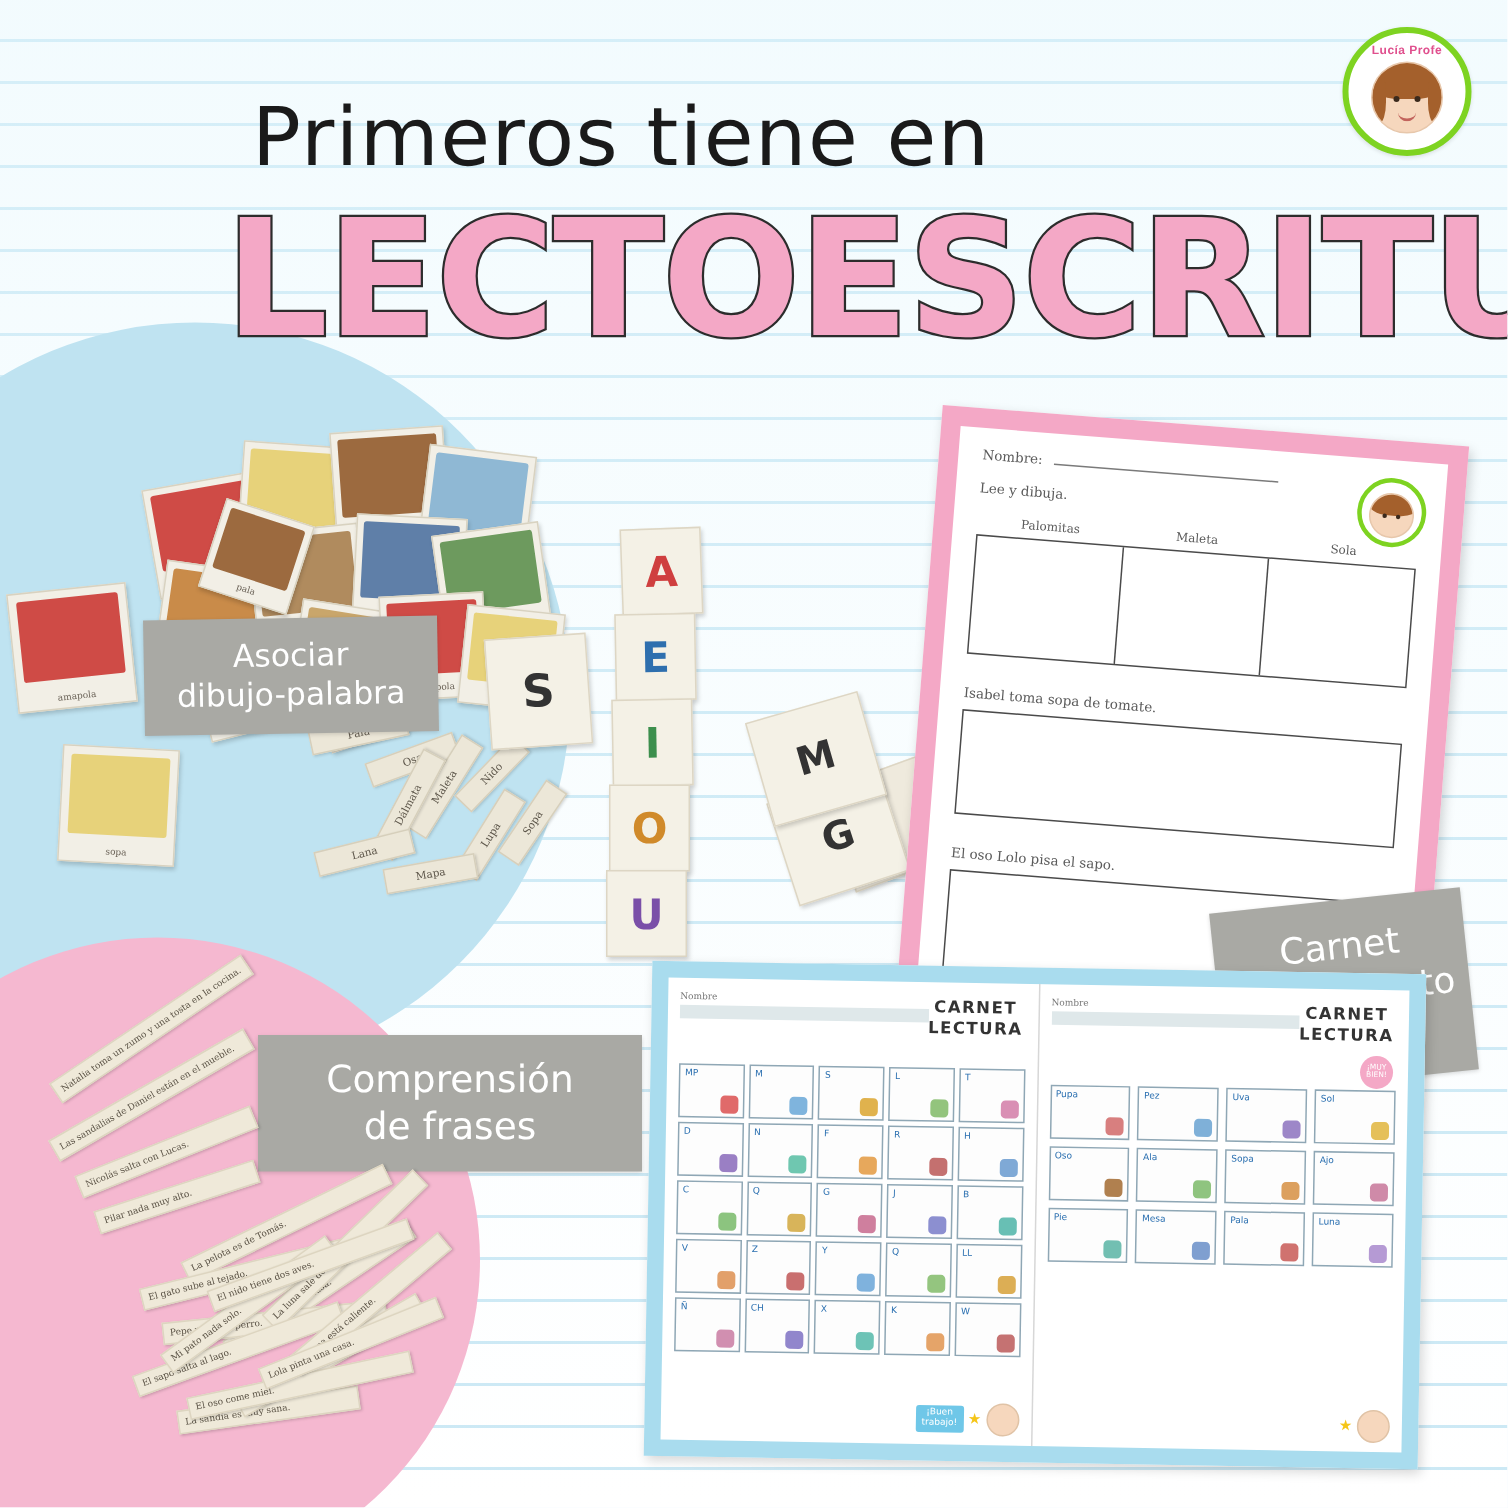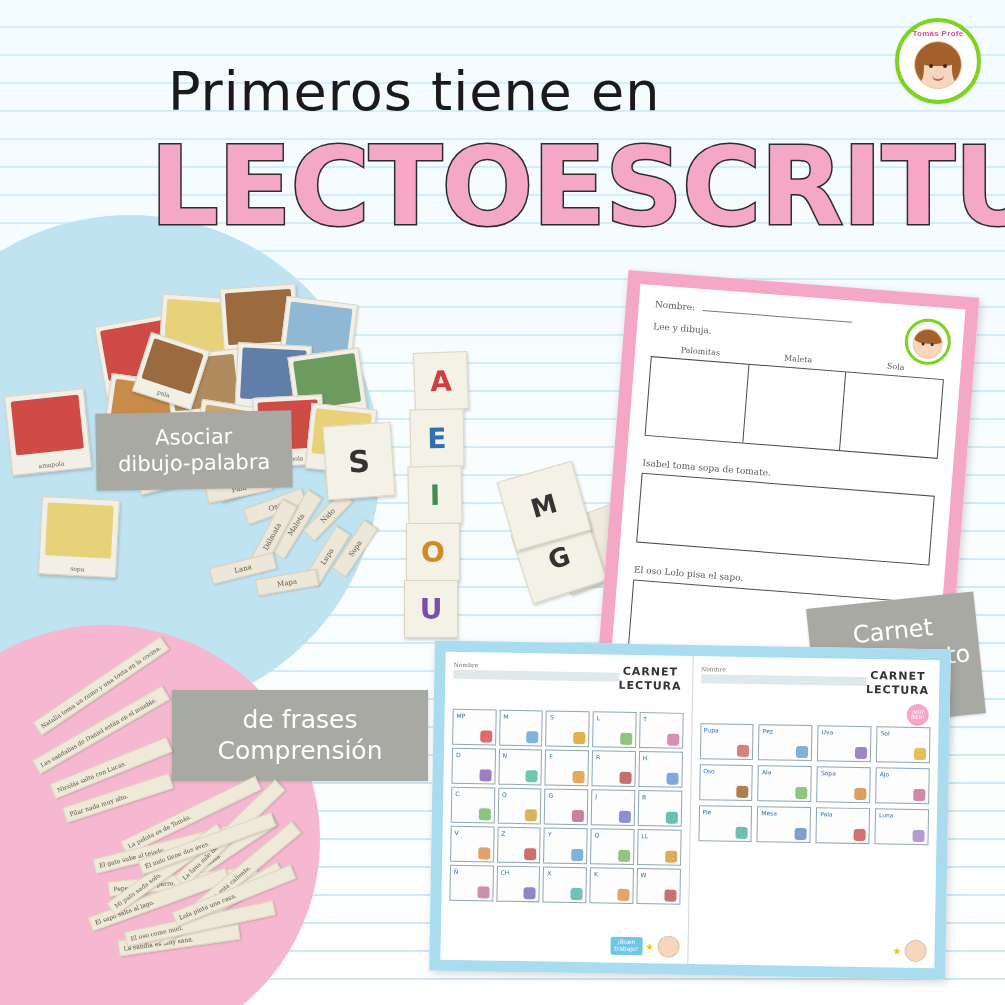--- a/index.html
+++ b/index.html
@@ -455,21 +455,21 @@
 
 <div id="poster">
 
   <div class="bg-lines"></div>
   <div class="bg-tint"></div>
 
   <div class="circle circle-blue"></div>
   <div class="circle circle-pink"></div>
 
   <div class="logo-badge">
-    <div class="logo-text">Tomás Profe</div>
+    <div class="logo-text">Lucía Profe</div>
     <div class="avatar-face">
       <div class="hair"></div>
       <div class="hair-side-l"></div>
       <div class="hair-side-r"></div>
       <div class="eye l"></div>
       <div class="eye r"></div>
       <div class="mouth"></div>
     </div>
   </div>
 
@@ -788,22 +788,22 @@
       <div class="bk-foot">
         <span class="star">★</span>
         <div class="favatar">
           <div class="hair" style="width:24px;height:12px;left:-2px;top:-3px;"></div>
         </div>
       </div>
     </div>
   </div>
 
   <div class="label-box label-comprension">
+    <div>Comprensión</div>
     <div>de frases</div>
-    <div>Comprensión</div>
   </div>
 
   <div class="strip" style="left:24px; top:678px; width:154px; height:16px; transform:rotate(-34deg);">Natalia toma un zumo y una tosta en la cocina.</div>
   <div class="strip" style="left:26px; top:722px; width:150px; height:16px; transform:rotate(-30deg);">Las sandalias de Daniel están en el mueble.</div>
   <div class="strip" style="left:48px; top:760px; width:126px; height:16px; transform:rotate(-22deg);">Nicolás salta con Lucas.</div>
   <div class="strip" style="left:62px; top:790px; width:112px; height:16px; transform:rotate(-18deg);">Pilar nada muy alto.</div>
   <div class="strip" style="left:118px; top:932px; width:122px; height:16px; transform:rotate(-8deg);">La sandía es muy sana.</div>
 
   <div id="strip-pile">
       <div class="strip" style="left: 116px; top: 808px; width: 150px; height: 15px; transform: rotate(-26deg);">La pelota es de Tomás.</div>

